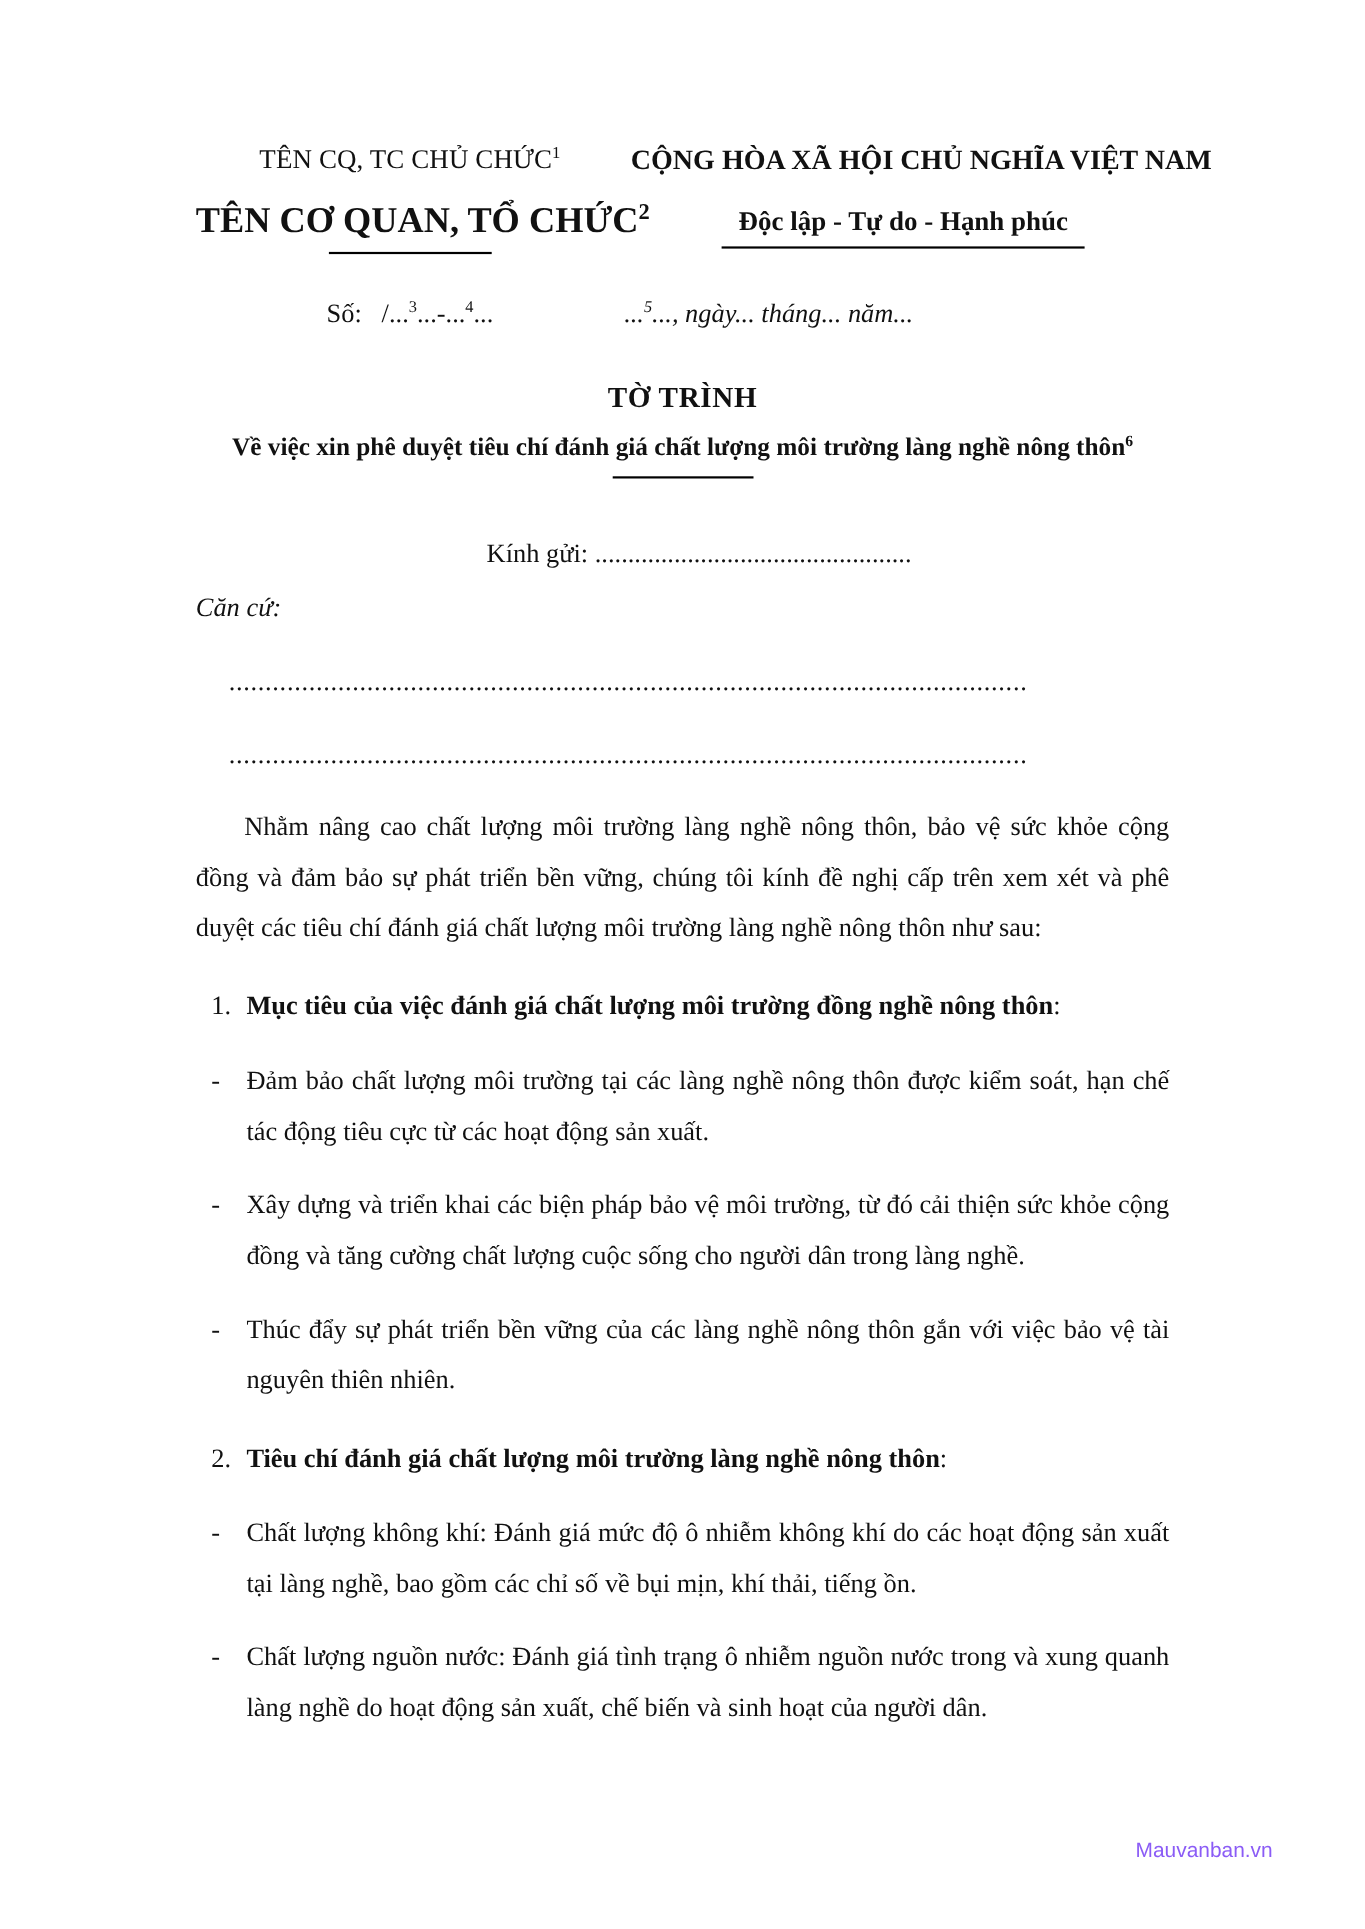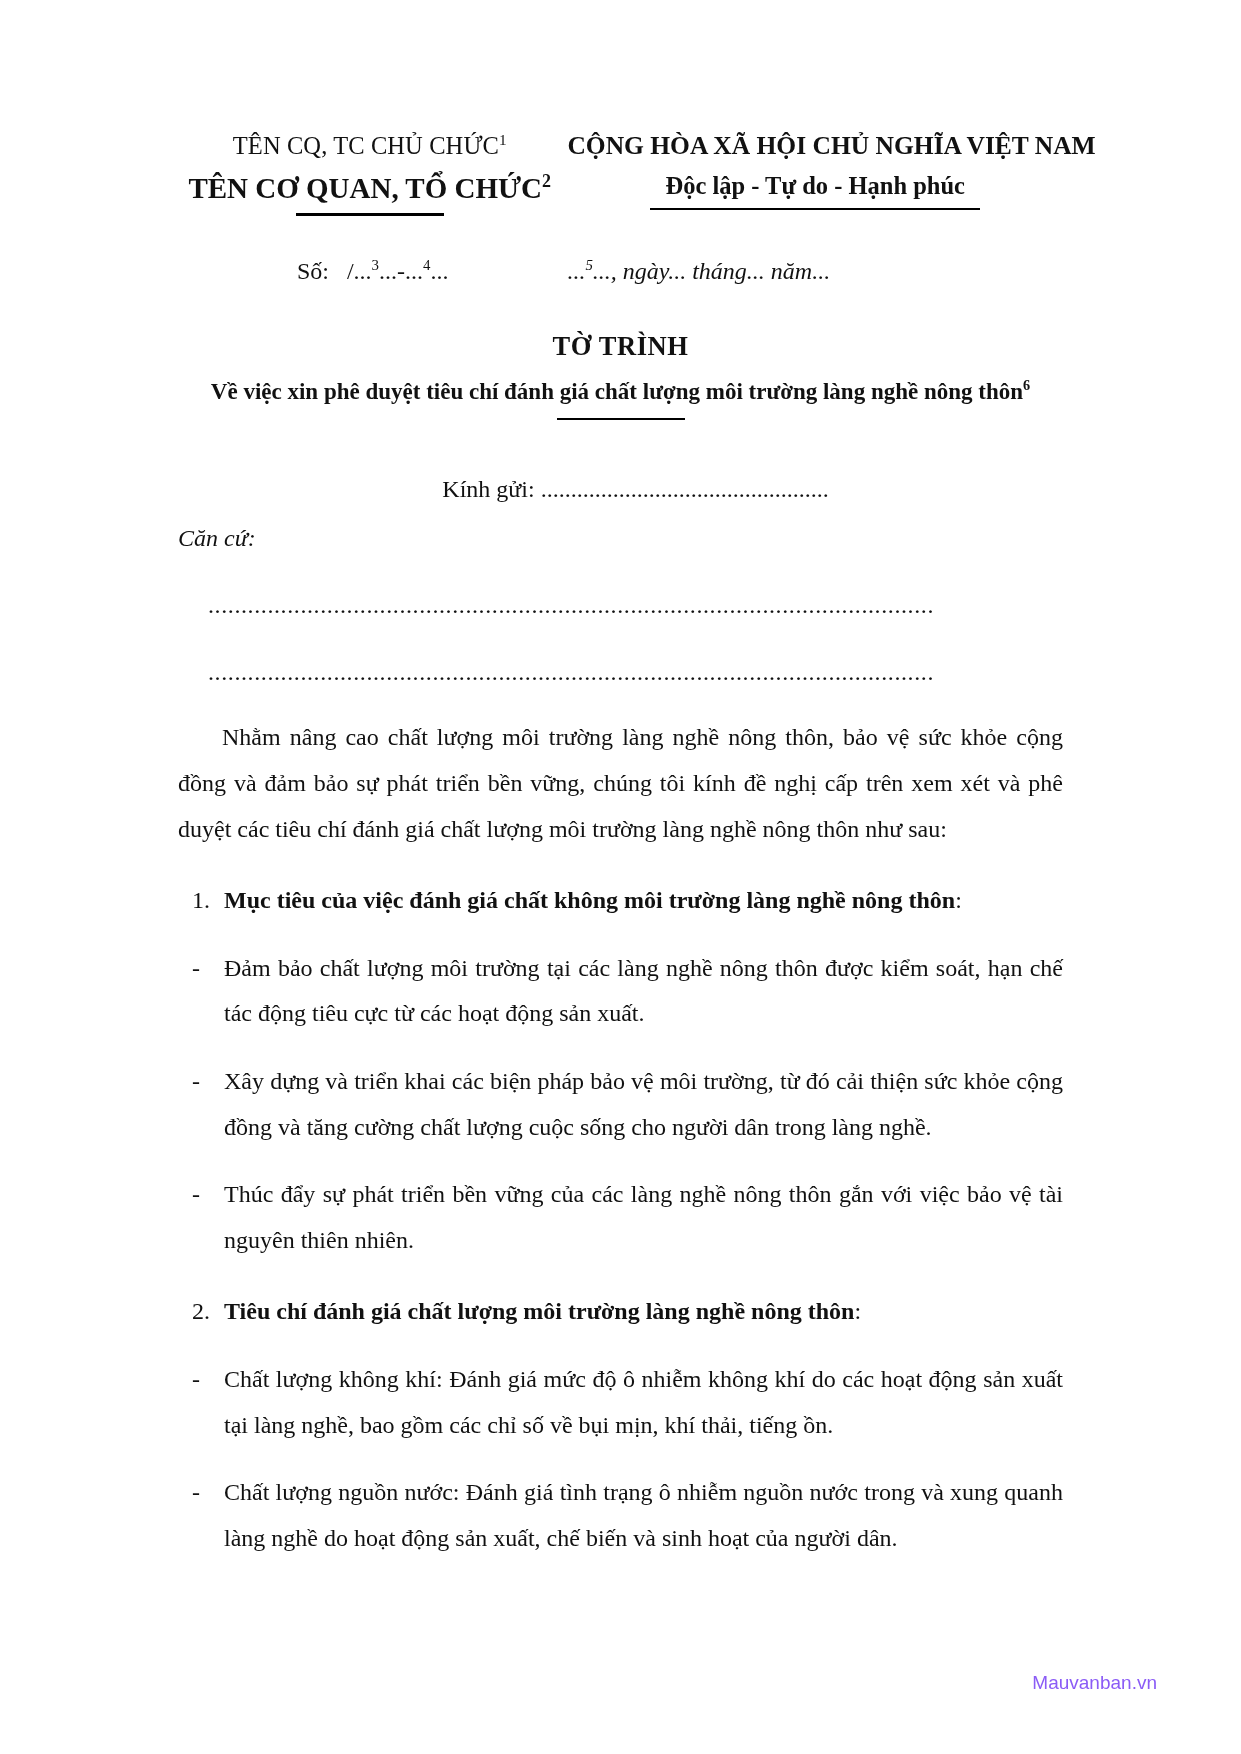--- a/index.html
+++ b/index.html
@@ -38,37 +38,37 @@
     width: 56%;
     text-align: center;
   }
   .hdr-line1 {
     font-size: 24.5px;
     letter-spacing: 0.1px;
     line-height: 1.28;
     white-space: nowrap;
   }
   .hdr-line2 {
-    font-size: 29px;
+    font-size: 33px;
     font-weight: bold;
     line-height: 1.28;
     white-space: nowrap;
-    margin-top: 9px;
+    margin-top: 19px;
   }
   .hdr-nation {
     font-size: 25.5px;
     font-weight: bold;
     line-height: 1.25;
     white-space: nowrap;
   }
   .hdr-motto {
     font-size: 24.5px;
     font-weight: bold;
     line-height: 1.25;
-    margin-top: 9px;
+    margin-top: 25px;
     display: inline-block;
     white-space: nowrap;
     text-align: right;
   }
   .rule {
     height: 2.4px;
     background: #000;
     margin: 6px auto 0 auto;
   }
   .rule-org   { width: 148px; }
@@ -229,21 +229,21 @@
     <span>................................................</span></div>
 
   <div class="canccu">Căn cứ:</div>
   <div class="dots-line">..............................................................................................................</div>
   <div class="dots-line">..............................................................................................................</div>
 
   <div class="para">Nhằm nâng cao chất lượng môi trường làng nghề nông thôn, bảo vệ sức khỏe cộng đồng và đảm bảo sự phát triển bền vững, chúng tôi kính đề nghị cấp trên xem xét và phê duyệt các tiêu chí đánh giá chất lượng môi trường làng nghề nông thôn như sau:</div>
 
   <div class="numbered">
     <div class="num">1.</div>
-    <div class="txt"><span>Mục tiêu của việc đánh giá chất không môi trường làng nghề nông thôn</span><span class="plain">:</span></div>
+    <div class="txt"><span>Mục tiêu của việc đánh giá chất lượng môi trường đồng nghề nông thôn</span><span class="plain">:</span></div>
   </div>
 
   <div class="bullet">
     <div class="dash">-</div>
     <div class="txt">Đảm bảo chất lượng môi trường tại các làng nghề nông thôn được kiểm soát, hạn chế tác động tiêu cực từ các hoạt động sản xuất.</div>
   </div>
   <div class="bullet">
     <div class="dash">-</div>
     <div class="txt">Xây dựng và triển khai các biện pháp bảo vệ môi trường, từ đó cải thiện sức khỏe cộng đồng và tăng cường chất lượng cuộc sống cho người dân trong làng nghề.</div>
   </div>

